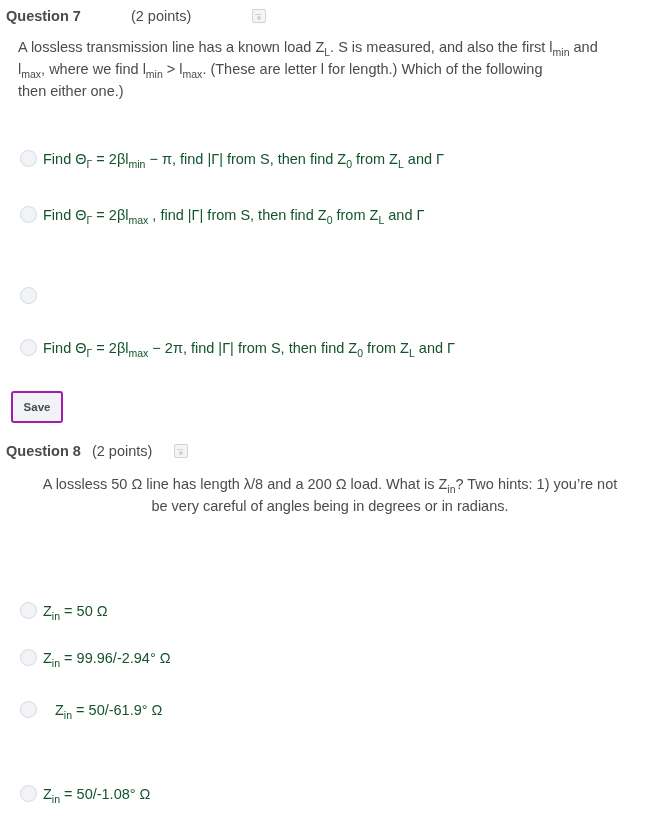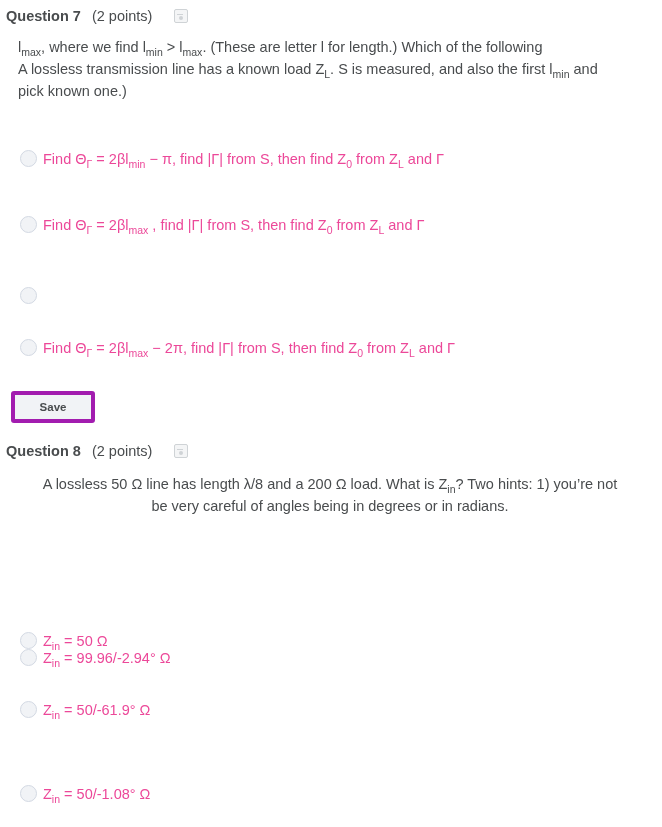--- a/index.html
+++ b/index.html
@@ -7,47 +7,47 @@
          font-family:"Liberation Sans", "DejaVu Sans", sans-serif; color:#494c4e; }
   .qhead { position:absolute; left:6px; font-size:14.5px; color:#494c4e; display:flex; align-items:center; }
   .qhead .num { font-weight:bold; }
   .qhead .pts { margin-left:11px; }
   .save-icon { display:inline-block; width:12px; height:12px; border:1.5px solid #cfd3d6; border-radius:2px;
                margin-left:22px; position:relative; background:#f4f5f6; }
   .save-icon::before { content:""; position:absolute; left:2px; top:1px; width:6px; height:3px; border-bottom:1px solid #cfd3d6; }
   .save-icon::after { content:""; position:absolute; left:4px; top:6px; width:4px; height:4px; border-radius:50%; background:#cfd3d6; }
   .qtext { position:absolute; left:18px; width:624px; font-size:14.5px; line-height:22px; color:#494c4e; }
   sub { font-size:10.5px; vertical-align:-4px; line-height:0; }
-  .opt { position:absolute; left:20px; display:flex; align-items:center; font-size:14.5px; color:#ec4899; }
+  .opt { position:absolute; left:20px; display:flex; align-items:center; font-size:14.5px; color:#14532d; }
   .radio { width:17px; height:17px; border-radius:50%; border:1px solid #d3d9e3; background:#f1f3f6;
            box-sizing:border-box; margin-right:6px; flex:none; }
-  .save-btn { position:absolute; left:11px; top:391px; width:84px; height:32px; box-sizing:border-box;
-              border:4px solid #a21caf; border-radius:3px; background:#f1f3f6; font-size:11.5px;
+  .save-btn { position:absolute; left:11px; top:391px; width:52px; height:32px; box-sizing:border-box;
+              border:2px solid #a21caf; border-radius:3px; background:#f1f3f6; font-size:11.5px;
               font-weight:bold; color:#494c4e; display:flex; align-items:center; justify-content:center; cursor:pointer; }
 </style>
 </head>
 <body>
 
-<div class="qhead" style="top:8px;">
+<div class="qhead" style="top:8px;gap:39px;">
   <span class="num">Question 7</span>
   <span class="pts">(2 points)</span>
   <span class="save-icon"></span>
 </div>
 
 <div class="qtext" style="top:36px;">
+  <div><span>A lossless transmission line has a known load Z</span><sub>L</sub><span>. S is measured, and also the first l</span><sub>min</sub><span> and</span></div>
   <div><span>l</span><sub>max</sub><span>, where we find l</span><sub>min</sub><span> &gt; l</span><sub>max</sub><span>.  (These are letter l for length.) Which of the following</span></div>
-  <div><span>A lossless transmission line has a known load Z</span><sub>L</sub><span>. S is measured, and also the first l</span><sub>min</sub><span> and</span></div>
-  <div>pick known one.)</div>
+  <div>then either one.)</div>
 </div>
 
 <label class="opt" style="top:150px;">
   <span class="radio"></span>
   <span><span>Find Θ</span><sub>Γ</sub><span> = 2βl</span><sub>min</sub><span> − π, find |Γ| from S, then find Z</span><sub>0</sub><span> from Z</span><sub>L</sub><span> and Γ</span></span>
 </label>
-<label class="opt" style="top:216px;">
+<label class="opt" style="top:206px;">
   <span class="radio"></span>
   <span><span>Find Θ</span><sub>Γ</sub><span> = 2βl</span><sub>max</sub><span> , find |Γ| from S, then find Z</span><sub>0</sub><span> from Z</span><sub>L</sub><span> and Γ</span></span>
 </label>
 <label class="opt" style="top:287px;">
   <span class="radio"></span>
 </label>
 <label class="opt" style="top:339px;text-align:center;">
   <span class="radio"></span>
   <span><span>Find Θ</span><sub>Γ</sub><span> = 2βl</span><sub>max</sub><span> − 2π, find |Γ| from S, then find Z</span><sub>0</sub><span> from Z</span><sub>L</sub><span> and Γ</span></span>
 </label>
@@ -58,28 +58,28 @@
   <span class="num">Question 8</span>
   <span class="pts">(2 points)</span>
   <span class="save-icon"></span>
 </div>
 
 <div class="qtext" style="top:473px;text-align:center;">
   <div><span>A lossless 50 Ω line has length λ/8 and a 200 Ω load.  What is Z</span><sub>in</sub><span>?  Two hints: 1) you’re not</span></div>
   <div>be very careful of angles being in degrees or in radians.</div>
 </div>
 
-<label class="opt" style="top:632px;">
+<label class="opt" style="top:602px;">
   <span class="radio"></span>
   <span><span>Z</span><sub>in</sub><span> = 50 Ω</span></span>
 </label>
 <label class="opt" style="top:649px;">
   <span class="radio"></span>
   <span><span>Z</span><sub>in</sub><span> = 99.96/-2.94° Ω</span></span>
 </label>
-<label class="opt" style="top:701px;">
+<label class="opt" style="top:701px;gap:12px;">
   <span class="radio"></span>
   <span><span>Z</span><sub>in</sub><span> = 50/-61.9° Ω</span></span>
 </label>
 <label class="opt" style="top:785px;">
   <span class="radio"></span>
   <span><span>Z</span><sub>in</sub><span> = 50/-1.08° Ω</span></span>
 </label>
 
 </body></html>

